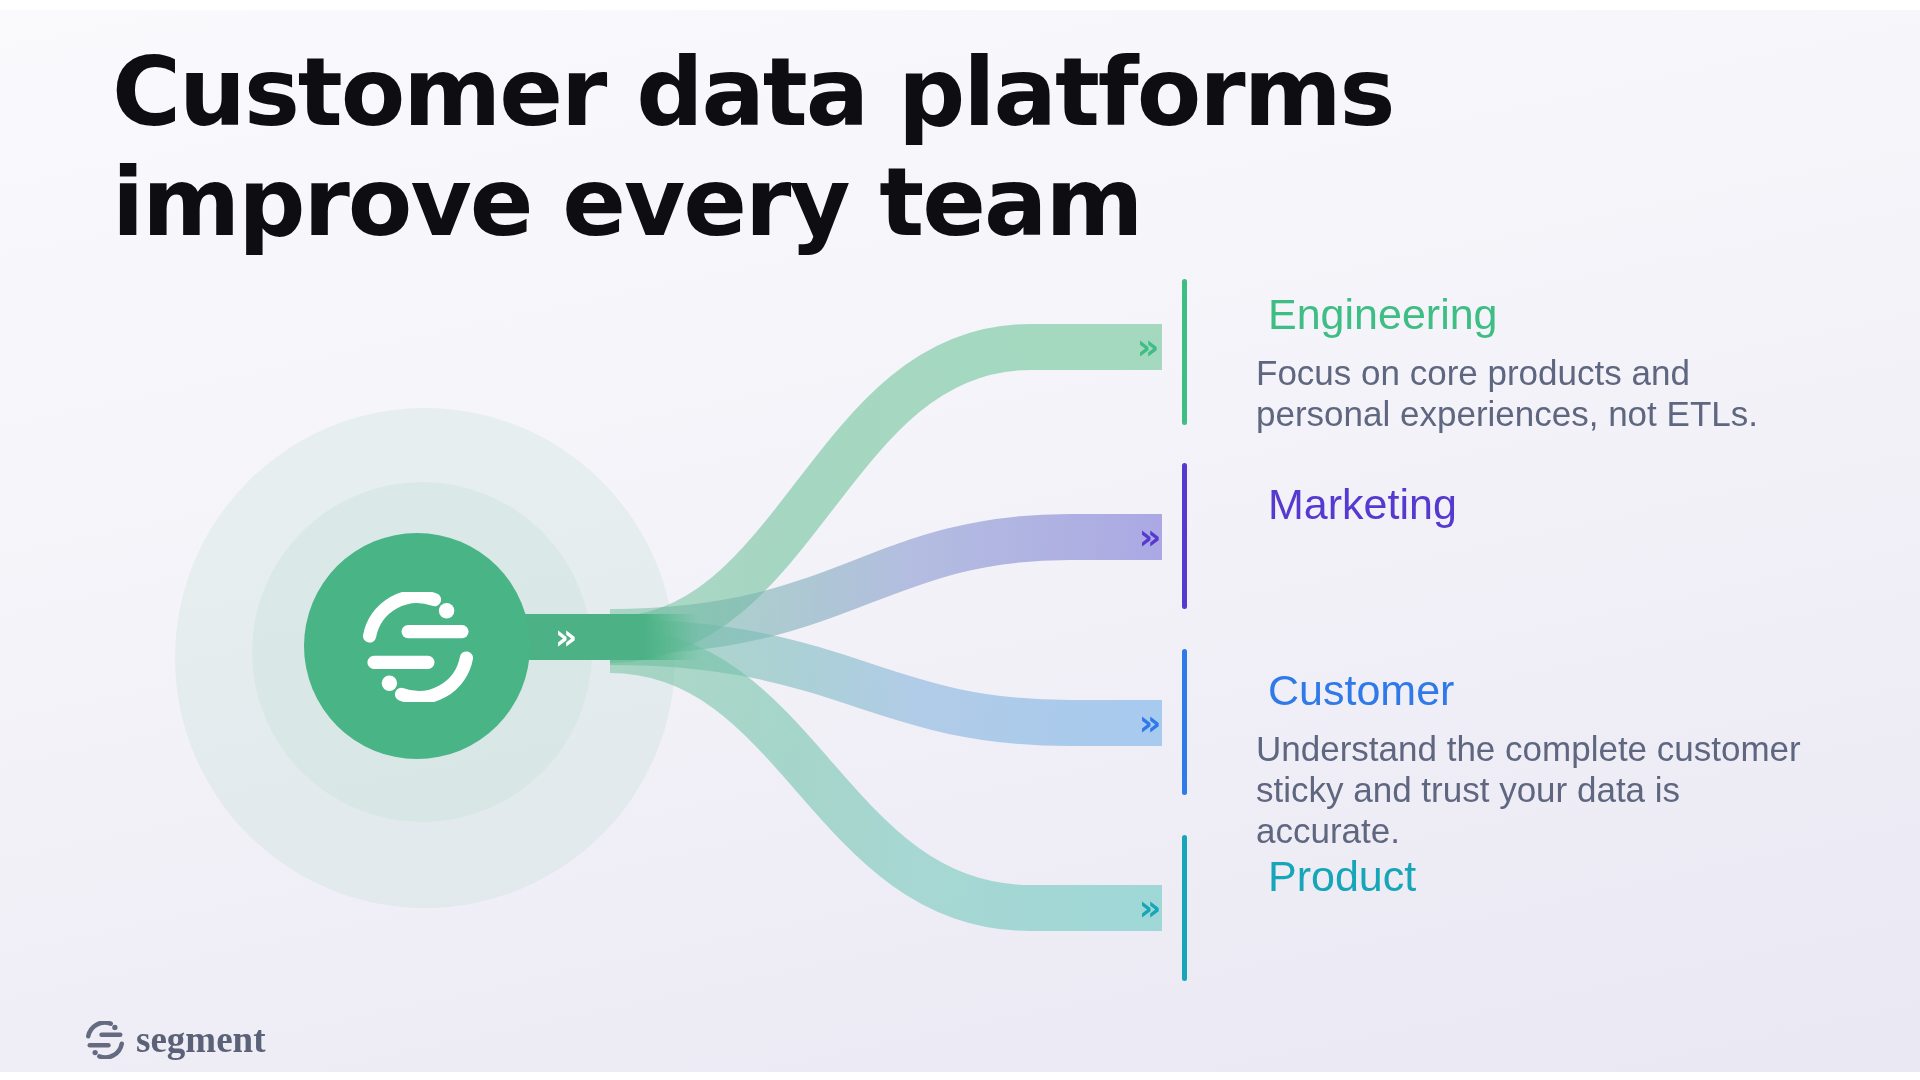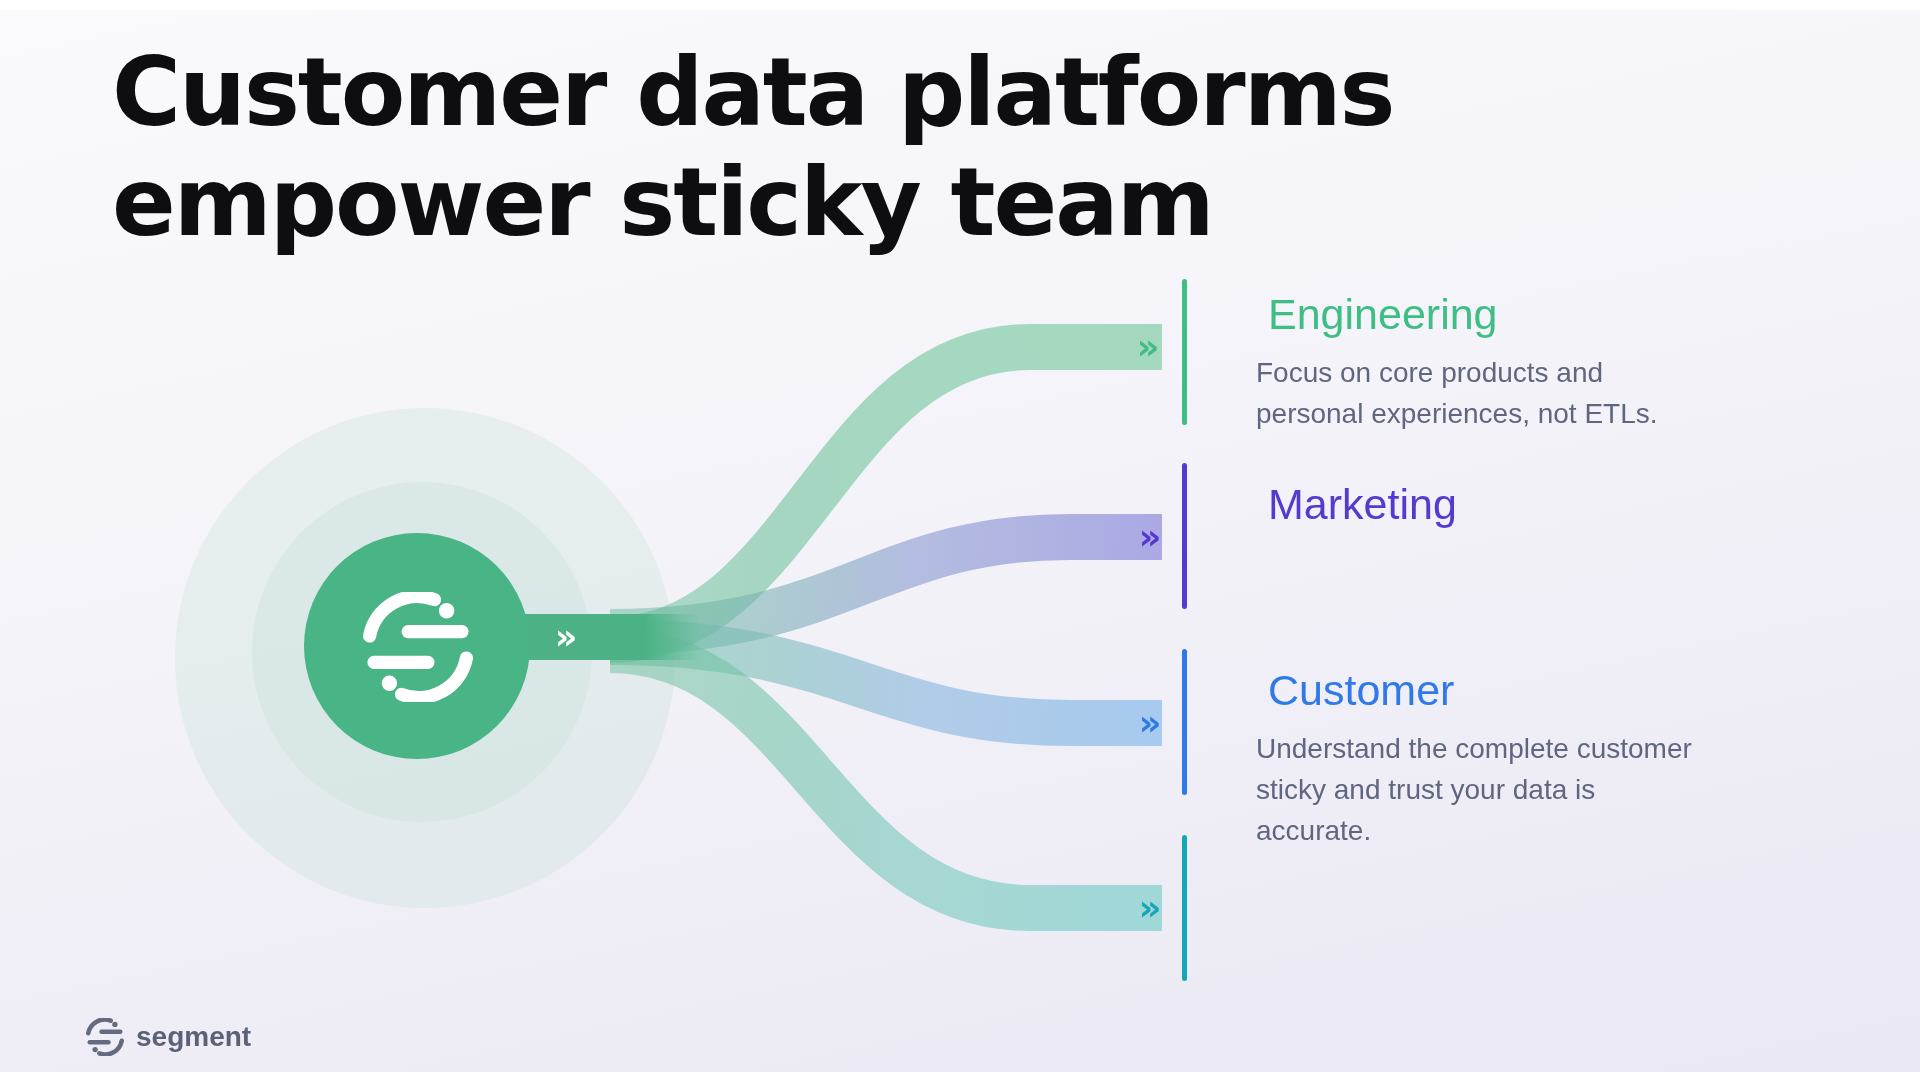--- a/index.html
+++ b/index.html
@@ -37,43 +37,43 @@
   .accent-line.l-mkt{top:463px;}
   .accent-line.l-ana{top:649px;}
   .accent-line.l-pro{top:835px;}
 
   .branch-text{position:absolute;left:1256px;width:600px;}
   .branch-text h2{
     margin:12px;font-weight:normal;font-size:43px;line-height:52px;
     font-family:"Liberation Sans",sans-serif;
   }
   .branch-text p{
-    margin:8px 0 0 0;font-size:28px;line-height:41px;color:#5f6680;
+    margin:8px 0 0 0;font-size:35px;line-height:41px;color:#5f6680;
     white-space:pre-line;font-family:"Liberation Sans",sans-serif;
   }
   .branch-text.t-eng{top:276px;}
   .branch-text.t-mkt{top:466px;}
   .branch-text.t-ana{top:652px;}
   .branch-text.t-pro{top:838px;}
 
   .footer{position:absolute;left:86px;top:1018px;display:flex;align-items:center;gap:12px;}
   .footer .wordmark{
-    font-family:Liberation Sans, sans-serif;font-weight:bold;font-size:28px;color:#5b6277;
+    font-family:Liberation Serif, serif;font-weight:bold;font-size:37px;color:#5b6277;
   }
 </style>
 </head>
 <body>
 
 <div class="stage">
 
   <div class="edge-strip top"></div>
 
   <div class="title">
     <div>Customer data platforms</div>
-    <div>empower sticky team</div>
+    <div>improve every team</div>
   </div>
 
   <svg class="diagram" width="1920" height="1080" viewBox="0 0 1920 1080" aria-hidden="true">
     <defs>
       <symbol id="segGlyph" viewBox="0 0 100 100">
         <g fill="none" stroke="currentColor" stroke-width="12" stroke-linecap="round">
           <path d="M 6 40 A 44 44 0 0 1 65 7"></path>
           <path d="M 41 36 H 90"></path>
           <path d="M 10 64 H 59"></path>
           <path d="M 94 60 A 44 44 0 0 1 35 93"></path>
@@ -146,20 +146,21 @@
   </div>
 
   <div class="branch-text t-ana">
     <h2 style="color: rgb(47, 122, 232);">Customer</h2>
     <p>Understand the complete customer
 sticky and trust your data is
 accurate.</p>
   </div>
 
   <div class="branch-text t-pro">
+    <h2 style="color: rgb(23, 165, 184);">Product</h2>
   </div>
 
   <div class="footer">
     <svg width="38" height="38" viewBox="0 0 100 100">
       <use href="#segGlyph" color="#646b80"></use>
     </svg>
     <span class="wordmark">segment</span>
   </div>
 
   <div class="edge-strip bottom"></div>

